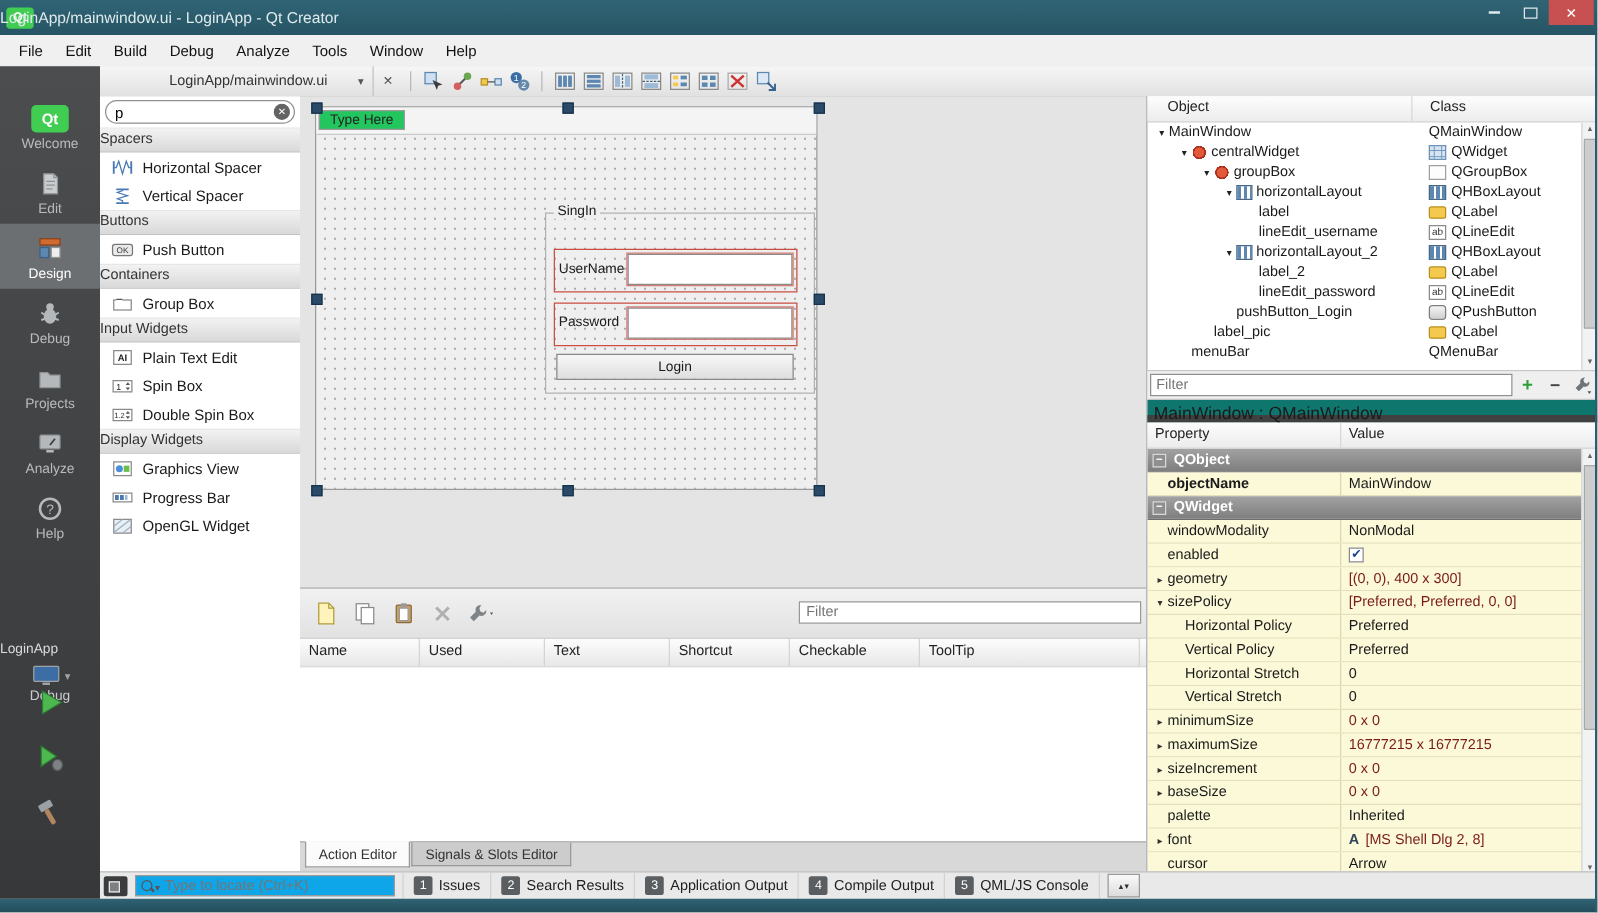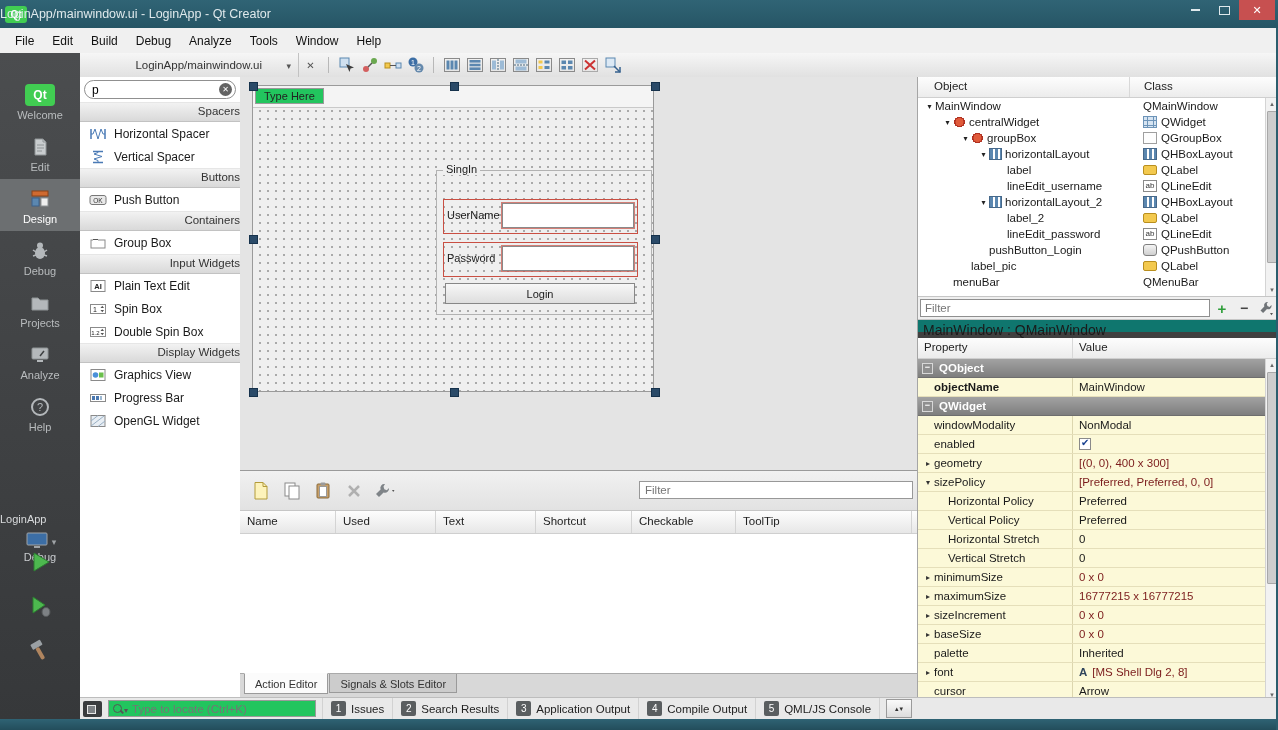--- a/index.html
+++ b/index.html
@@ -43,21 +43,21 @@
   .kit-row{display:flex;align-items:center;gap:2px}
   .kit-caret::before{content:"▾";font-size:9px;color:#9fa3a6}
   .side-btn{position:absolute;left:22px;width:36px;height:34px;display:flex;align-items:center;justify-content:center}
 
   
   .widget-box{position:absolute;left:80px;top:77px;width:160px;height:620px;background:#fff;border-right:1px solid #a5a5a5;overflow:hidden}
   .wb-filter{margin:3px 4px;position:relative}
   .wb-filter input{width:100%;height:19px;border:1px solid #909090;border-radius:10px;padding:0 20px 0 7px;font:12px "Liberation Sans",sans-serif;box-sizing:border-box;outline:none}
   .wb-clear{position:absolute;right:4px;top:3px;width:13px;height:13px;border-radius:50%;background:#636363;color:#fff;display:flex;align-items:center;justify-content:center}
   .wb-clear::before{content:"✕";font-size:8px}
-  .wb-cat{height:18px;background:linear-gradient(#f2f2f2,#d9d9d9);border-top:1px solid #e6e6e6;border-bottom:1px solid #c2c2c2;text-align:right;font-size:11.5px;line-height:17px;color:#333}
+  .wb-cat{height:18px;background:linear-gradient(#f2f2f2,#d9d9d9);border-top:1px solid #e6e6e6;border-bottom:1px solid #c2c2c2;text-align:left;font-size:11.5px;line-height:17px;color:#333}
   .wb-item{height:23px;display:flex;align-items:center;padding-left:7px}
   .wb-ic{width:22px;height:16px;display:flex;align-items:center;justify-content:center;margin-right:5px;flex:none}
 
   
   .form-area{position:absolute;left:240px;top:77px;width:677px;height:393px;background:#e4e4e4;overflow:hidden}
   .form{position:absolute;left:12px;top:8px;width:402px;height:307px;background:#efefef;border:1px solid #9a9a9a;background-image:radial-gradient(#a9a9a9 0.9px,transparent 1.1px);background-size:8px 8px;background-position:3px 5px;box-sizing:border-box}
   .form-menubar{position:absolute;top:0;left:0;right:0;height:21px;background:#f4f4f4;border-bottom:1px solid #c9c9c9}
   .type-here{position:absolute;left:2px;top:2px;padding:1px 8px;border:1px solid #9a9a9a;background:#22c55e;font-size:11px;color:#222}
   .gbox{position:absolute;left:183px;top:84px;width:214px;height:143px;border:1px solid #b2b2b2}
   .gb-title{position:absolute;top:-8px;left:6px;background:#efefef;padding:0 3px;font-size:11px}
@@ -133,21 +133,21 @@
   .sb-up::before{content:"▴"}
   .sb-dn::before{content:"▾"}
   .sb-dn{position:absolute;bottom:0;left:0;right:0}
   .thumb{position:absolute;left:1px;right:1px;background:#cdcdcd;border:1px solid #a8a8a8;border-radius:1px}
 
   
   .status-bar{position:absolute;left:80px;top:697px;width:1198px;height:22px;background:#e9e9e9;border-top:1px solid #bdbdbd;display:flex;align-items:center;padding-left:3px;box-sizing:border-box;gap:6px}
   .sb-toggle{width:19px;height:16px;background:#3a3c3e;border-radius:2px;position:relative;flex:none}
   .sb-toggle::before{content:"";position:absolute;left:4px;top:4px;width:7px;height:7px;border:1px solid #e8e8e8;background:#7d8失?}
   .sb-toggle::before{content:"";position:absolute;left:4px;top:4px;width:7px;height:7px;border:1px solid #e8e8e8;background:#7d8184}
-  .locator{display:flex;align-items:center;width:208px;height:17px;background:#22c55e;border:1px solid #9a9a9a;padding:0 4px;gap:2px;box-sizing:border-box}
+  .locator{display:flex;align-items:center;width:208px;height:17px;background:#0ea5e9;border:1px solid #9a9a9a;padding:0 4px;gap:2px;box-sizing:border-box}
   .mag{width:7px;height:7px;border:1.5px solid #555;border-radius:50%;position:relative;flex:none}
   .mag::after{content:"";position:absolute;left:6px;top:6px;width:4px;height:1.5px;background:#555;transform:rotate(45deg)}
   .loc-caret::before{content:"▾";font-size:8px;color:#555}
   .locator input{flex:1;border:none;outline:none;font:11.5px "Liberation Sans",sans-serif;color:#333;background:transparent;min-width:0}
   .panes{display:flex;align-items:center;height:100%}
   .pane{display:flex;align-items:center;gap:5px;padding:0 8px;height:100%;border-right:1px solid #d2d2d2}
   .pane:first-child{border-left:1px solid #d2d2d2}
   .badge{min-width:15px;height:15px;background:#5a5e60;color:#fff;font-size:10px;display:flex;align-items:center;justify-content:center;border-radius:2px;padding:0 2px;box-sizing:border-box}
   .pane .plbl{font-size:11.5px;color:#222}
   .pane-arrows{width:24px;height:17px;border:1px solid #9a9a9a;background:linear-gradient(#fafafa,#dcdcdc);display:flex;align-items:center;justify-content:center;gap:1px;font-size:7px;color:#333}

